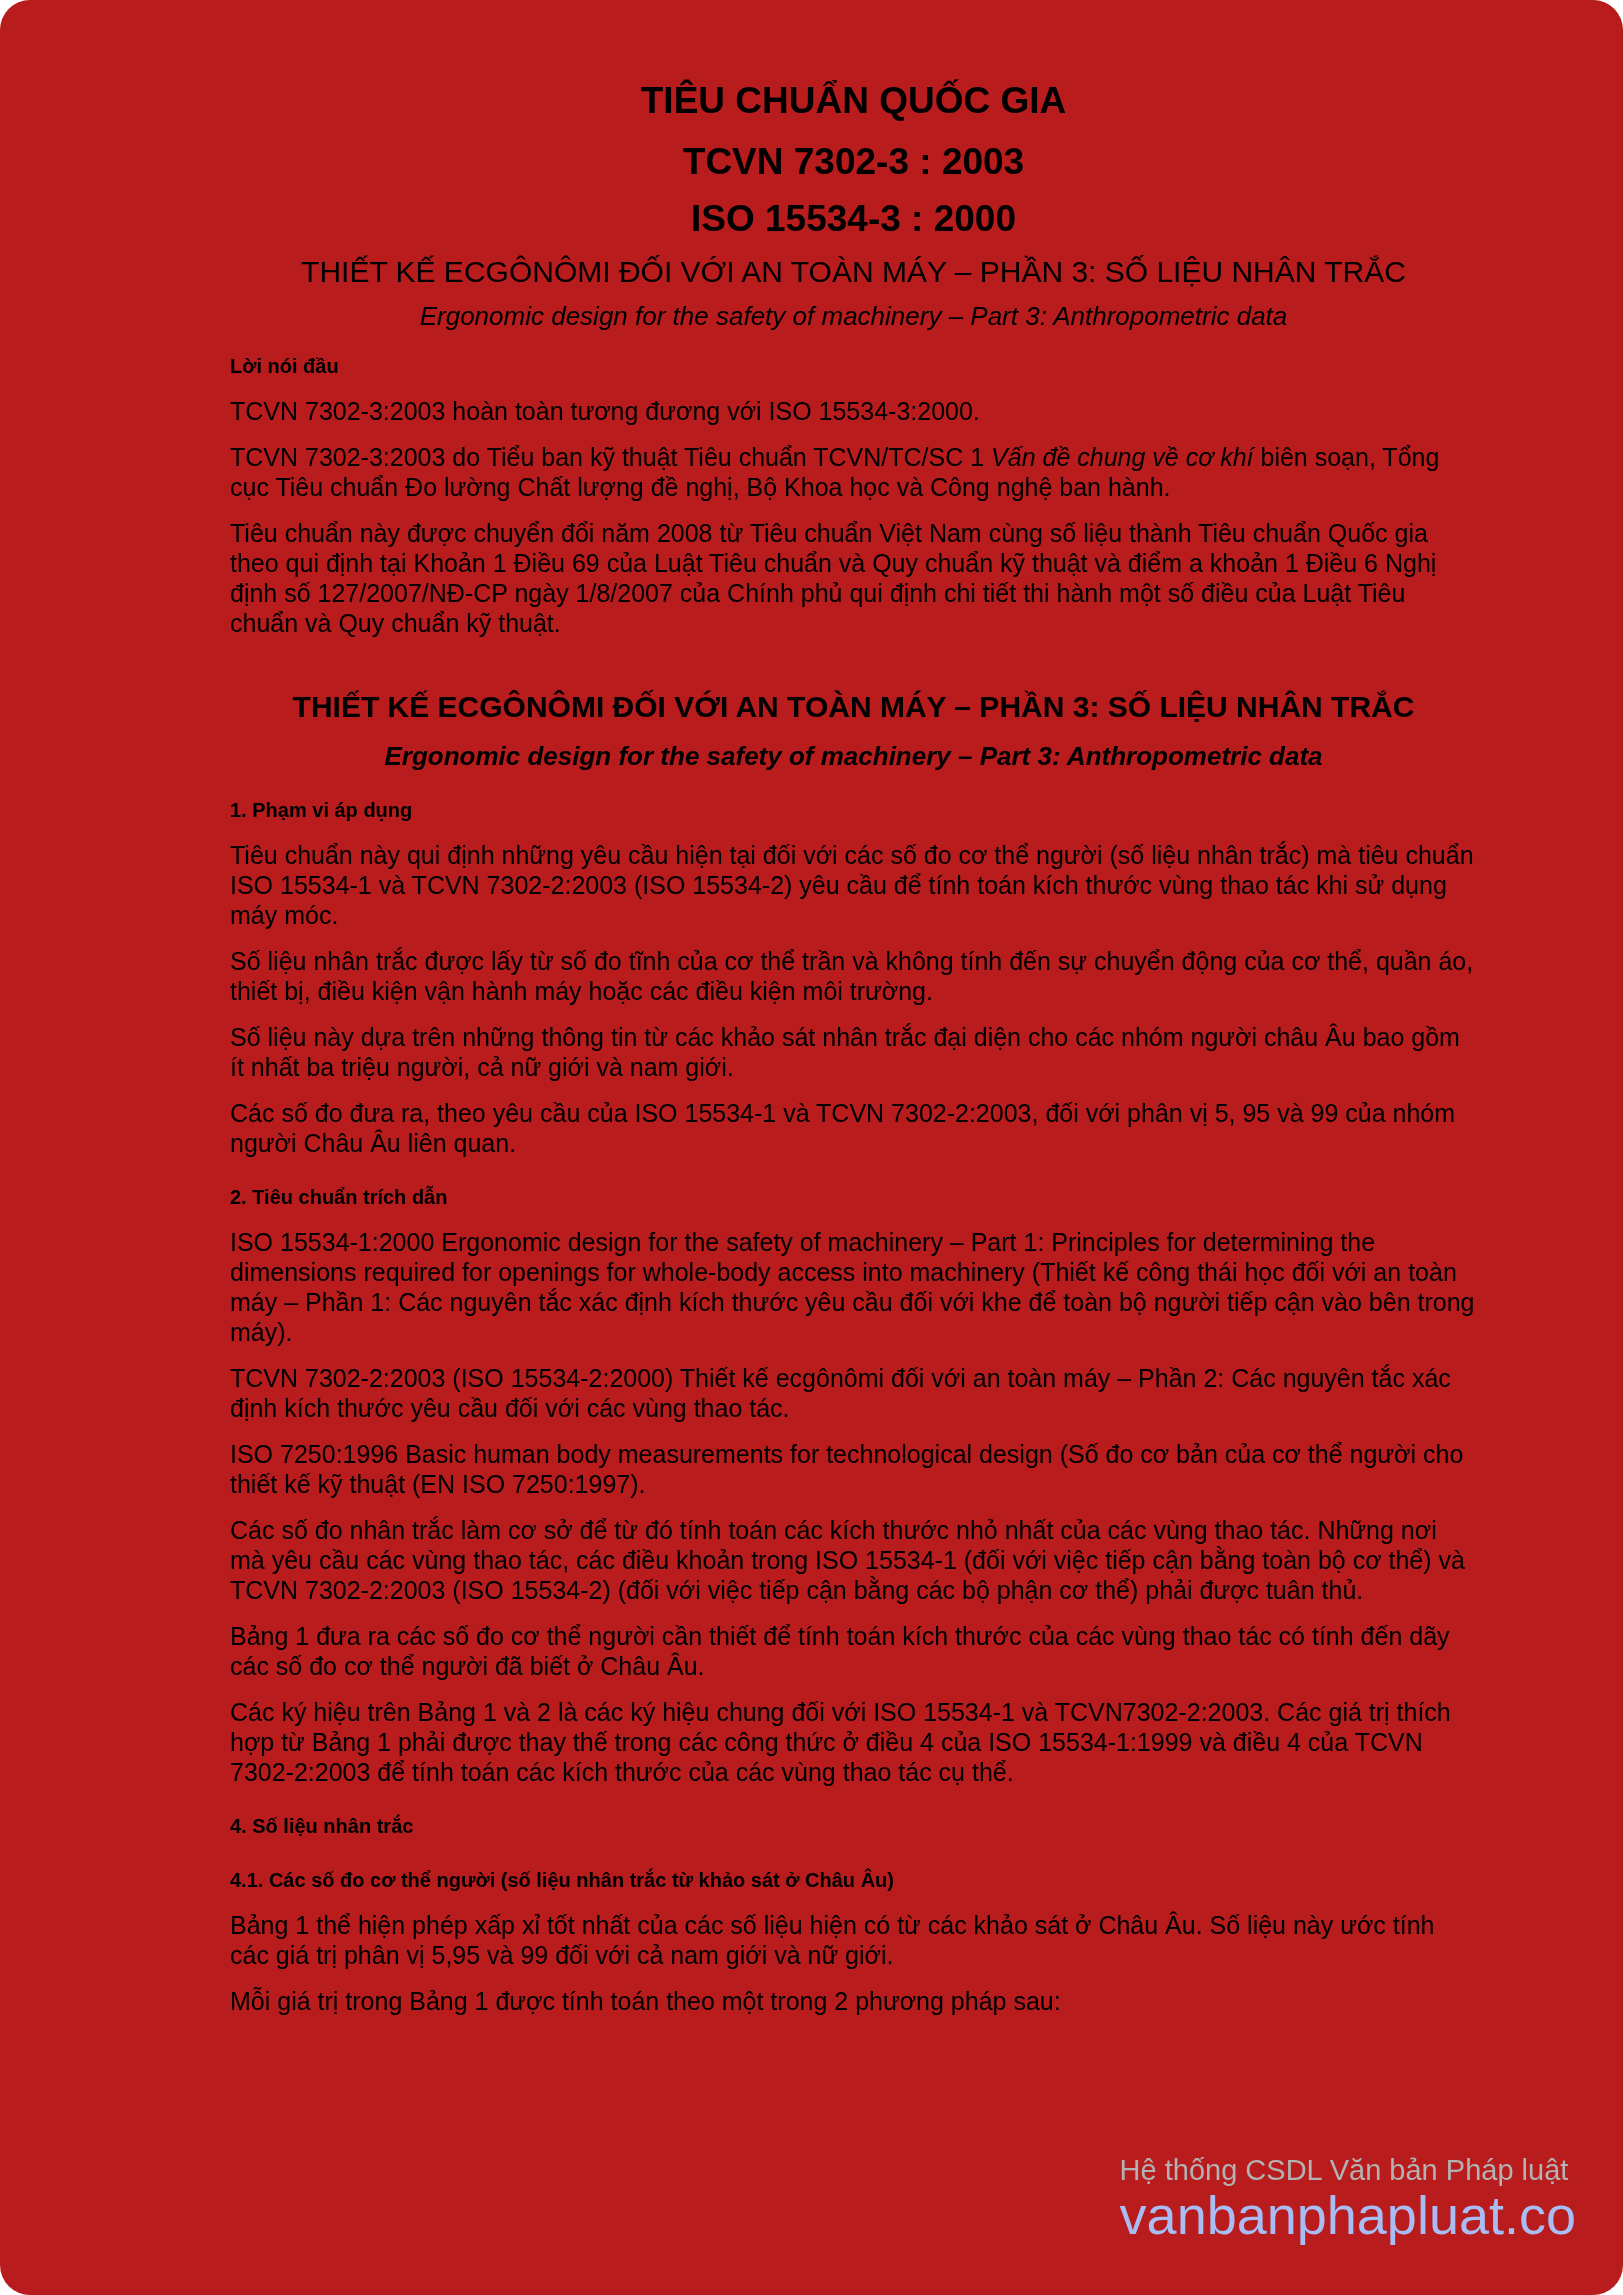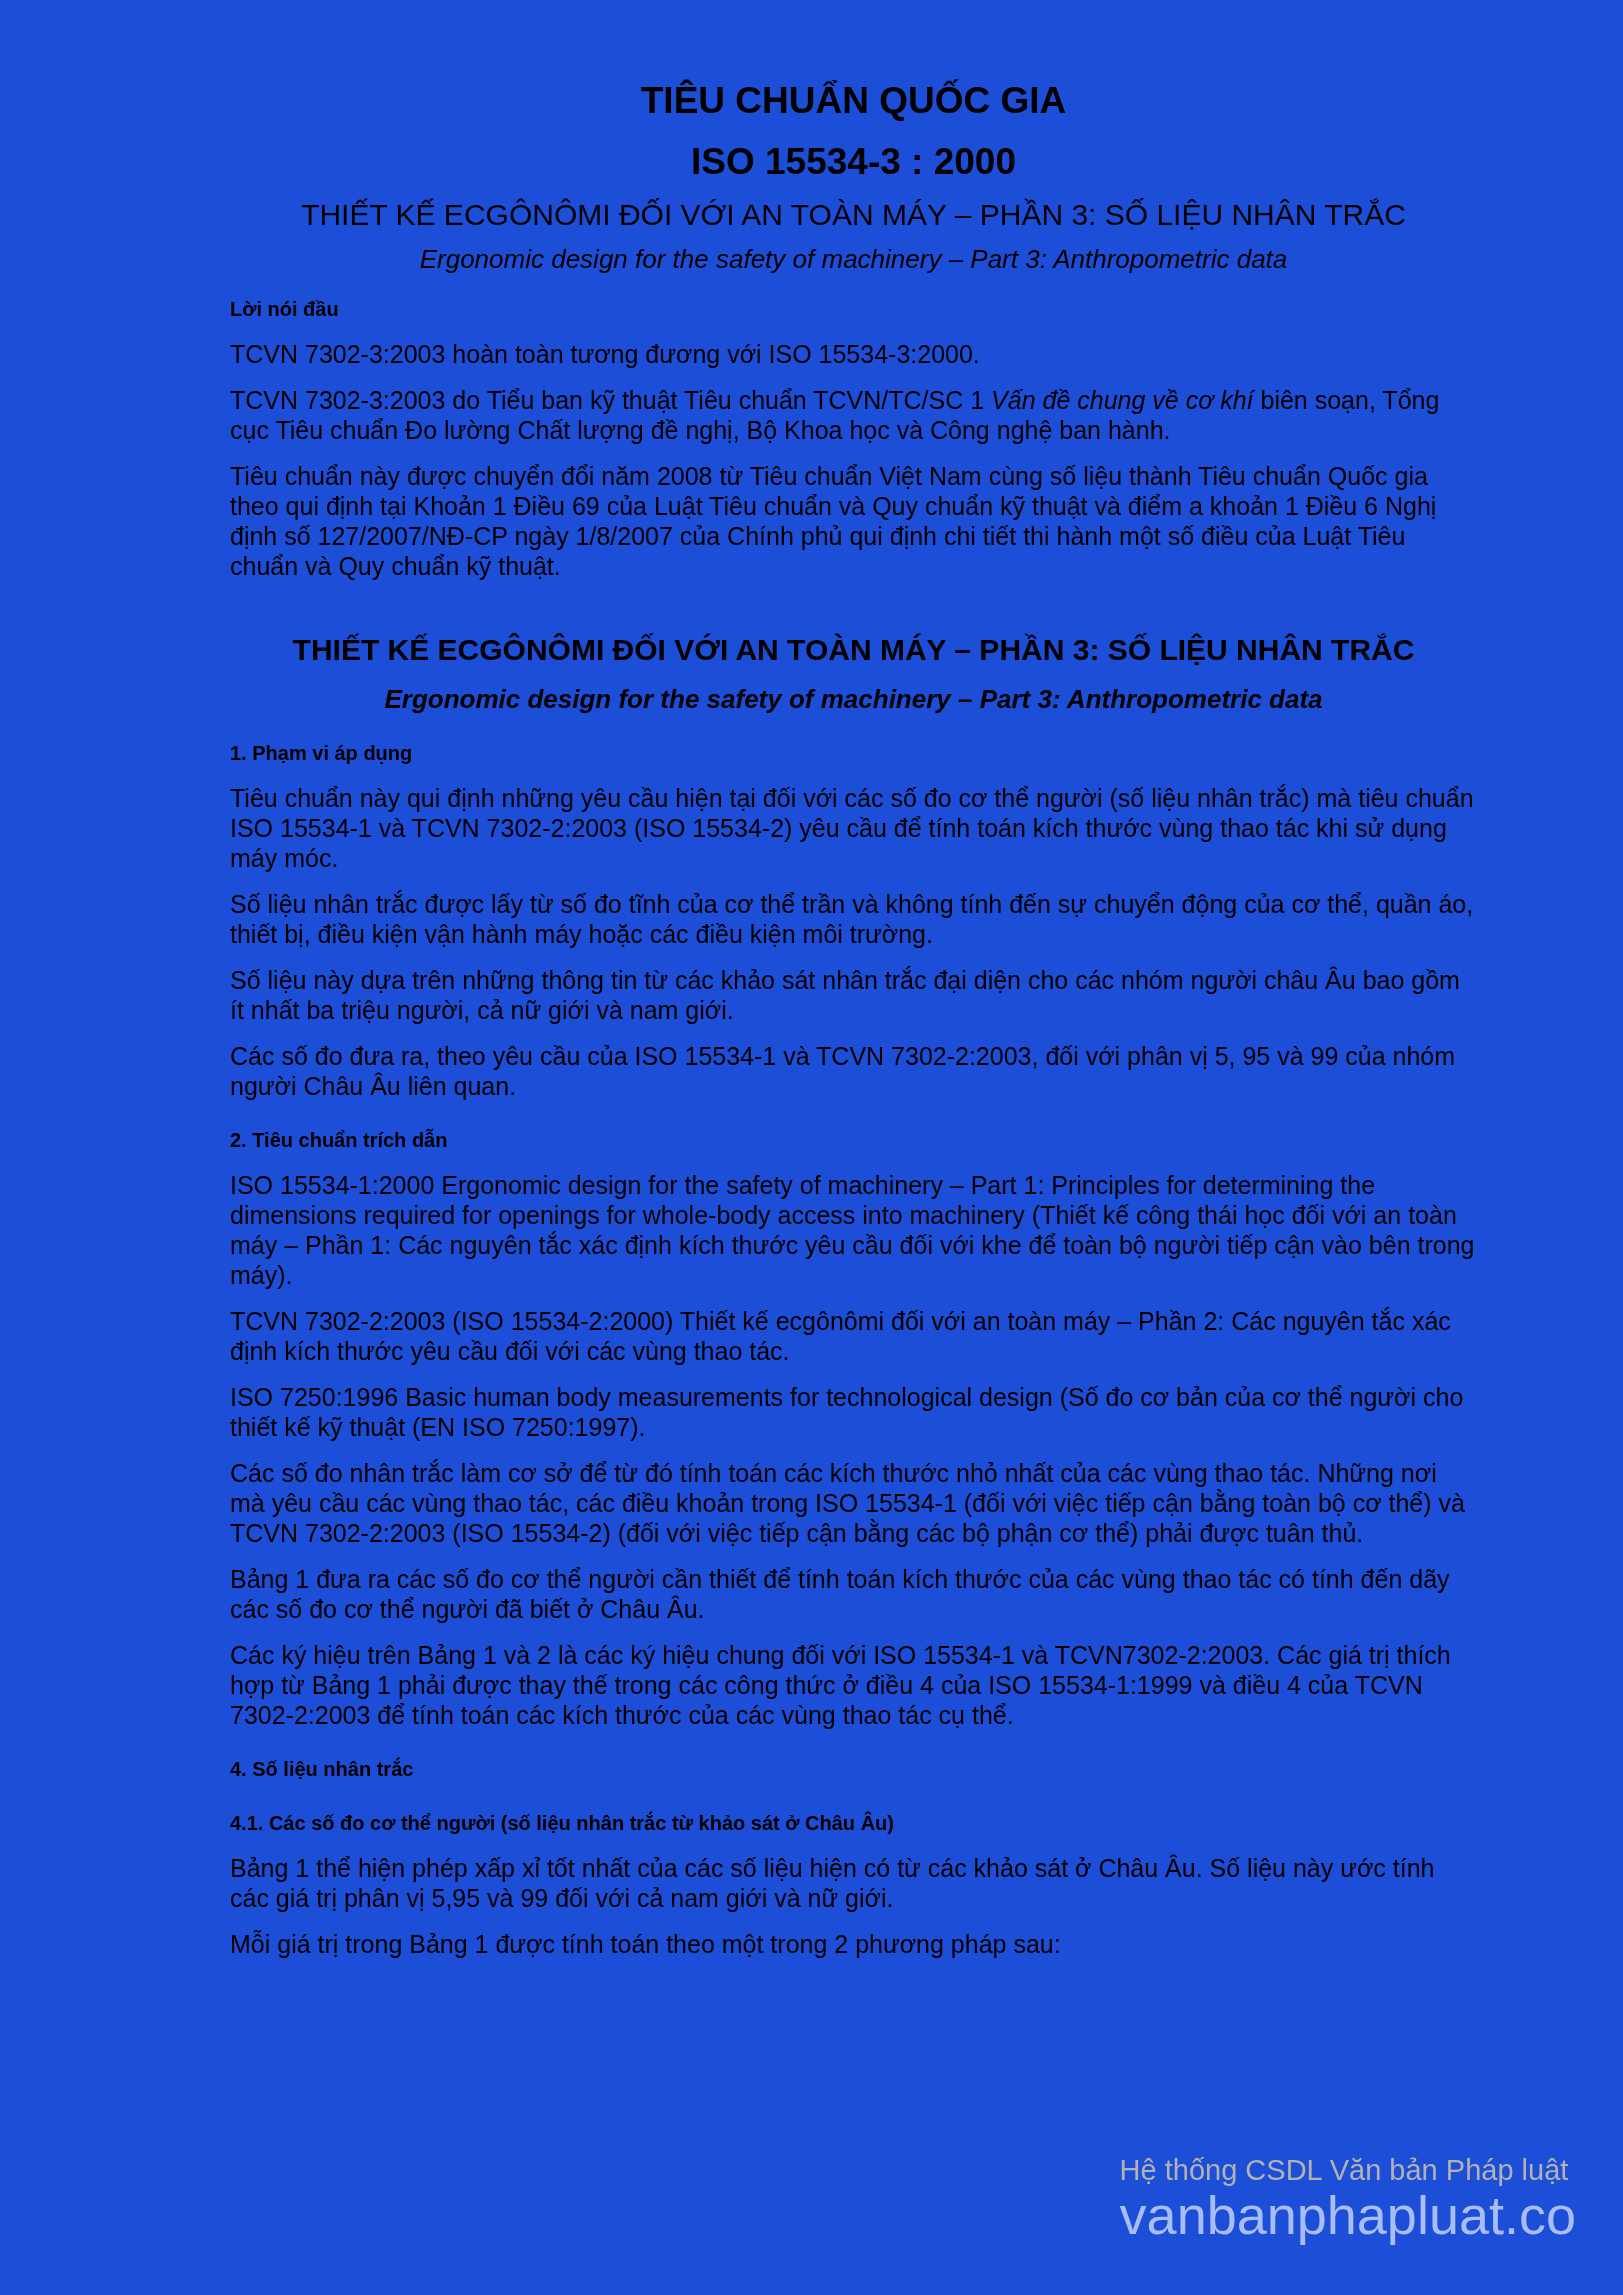--- a/index.html
+++ b/index.html
@@ -9,21 +9,22 @@
     width: 1623px;
     height: 2295px;
     position: relative;
     font-family: "Liberation Sans", sans-serif;
     color: #000000;
     overflow: hidden;
   }
   .page {
     position: absolute;
     inset: 0;
-    background: #1d4ed8;
+    background: #b91c1c;
+    border-radius: 30px;
   }
   .content {
     position: absolute;
     left: 230px;
     top: 80px;
     width: 1247px;
     font-size: 25px;
     line-height: 30px;
   }
   .kicker {
@@ -95,20 +96,21 @@
     color: #a8bdf4;
   }
 </style>
 </head>
 <body>
 
 <div class="page">
   <div class="content">
 
     <div class="kicker">TIÊU CHUẨN QUỐC GIA</div>
+    <div class="code">TCVN 7302-3 : 2003</div>
     <div class="code">ISO 15534-3 : 2000</div>
     <div class="doc-title-vi">THIẾT KẾ ECGÔNÔMI ĐỐI VỚI AN TOÀN MÁY – PHẦN 3: SỐ LIỆU NHÂN TRẮC</div>
     <div class="doc-title-en">Ergonomic design for the safety of machinery – Part 3: Anthropometric data</div>
 
     <div class="sect-heading" style="margin-top:0;">Lời nói đầu</div>
     <p class="body-par">TCVN 7302-3:2003 hoàn toàn tương đương với ISO 15534-3:2000.</p>
     <p class="body-par"><span>TCVN 7302-3:2003 do Tiểu ban kỹ thuật Tiêu chuẩn TCVN/TC/SC 1 </span><em>Vấn đề chung về cơ khí</em><span> biên soạn, Tổng cục Tiêu chuẩn Đo lường Chất lượng đề nghị, Bộ Khoa học và Công nghệ ban hành.</span></p>
     <p class="body-par">Tiêu chuẩn này được chuyển đổi năm 2008 từ Tiêu chuẩn Việt Nam cùng số liệu thành Tiêu chuẩn Quốc gia theo qui định tại Khoản 1 Điều 69 của Luật Tiêu chuẩn và Quy chuẩn kỹ thuật và điểm a khoản 1 Điều 6 Nghị định số 127/2007/NĐ-CP ngày 1/8/2007 của Chính phủ qui định chi tiết thi hành một số điều của Luật Tiêu chuẩn và Quy chuẩn kỹ thuật.</p>
 
     <div class="main-title-vi">THIẾT KẾ ECGÔNÔMI ĐỐI VỚI AN TOÀN MÁY – PHẦN 3: SỐ LIỆU NHÂN TRẮC</div>

